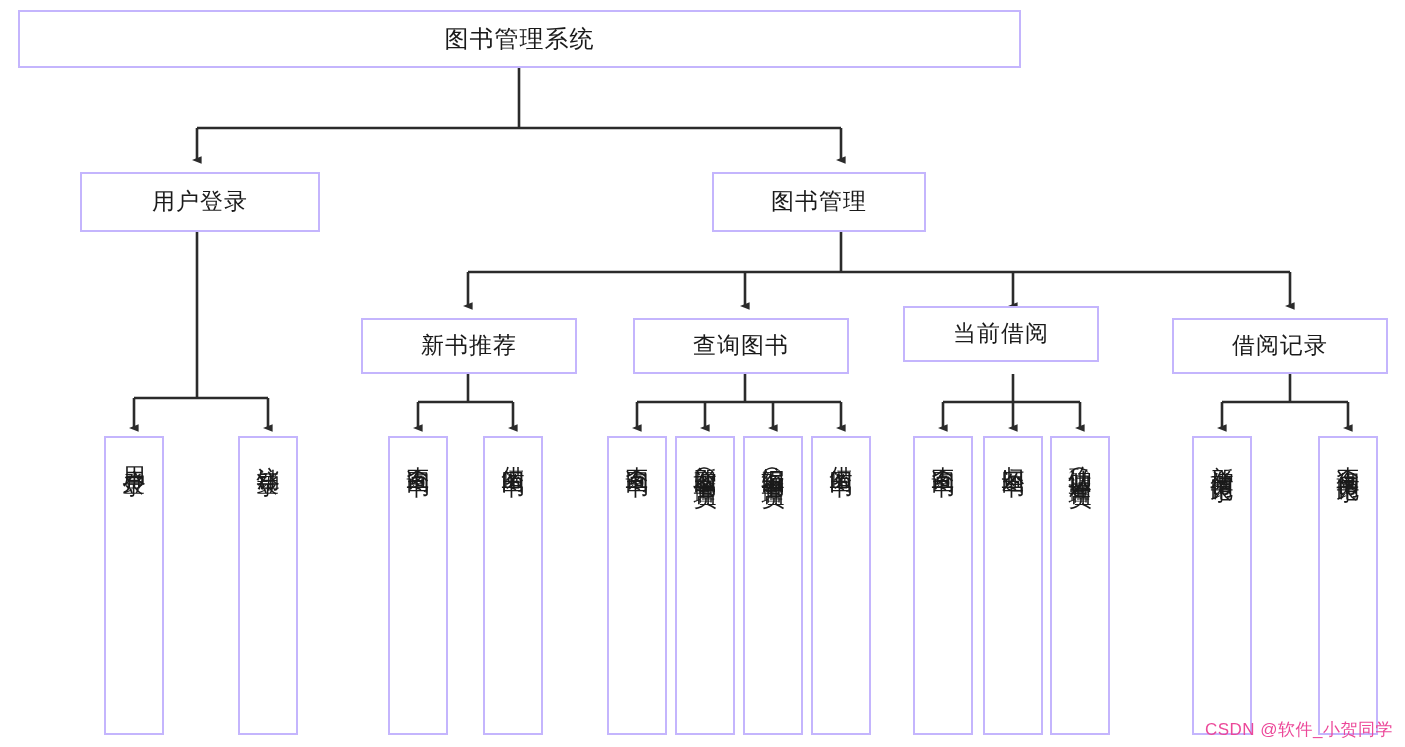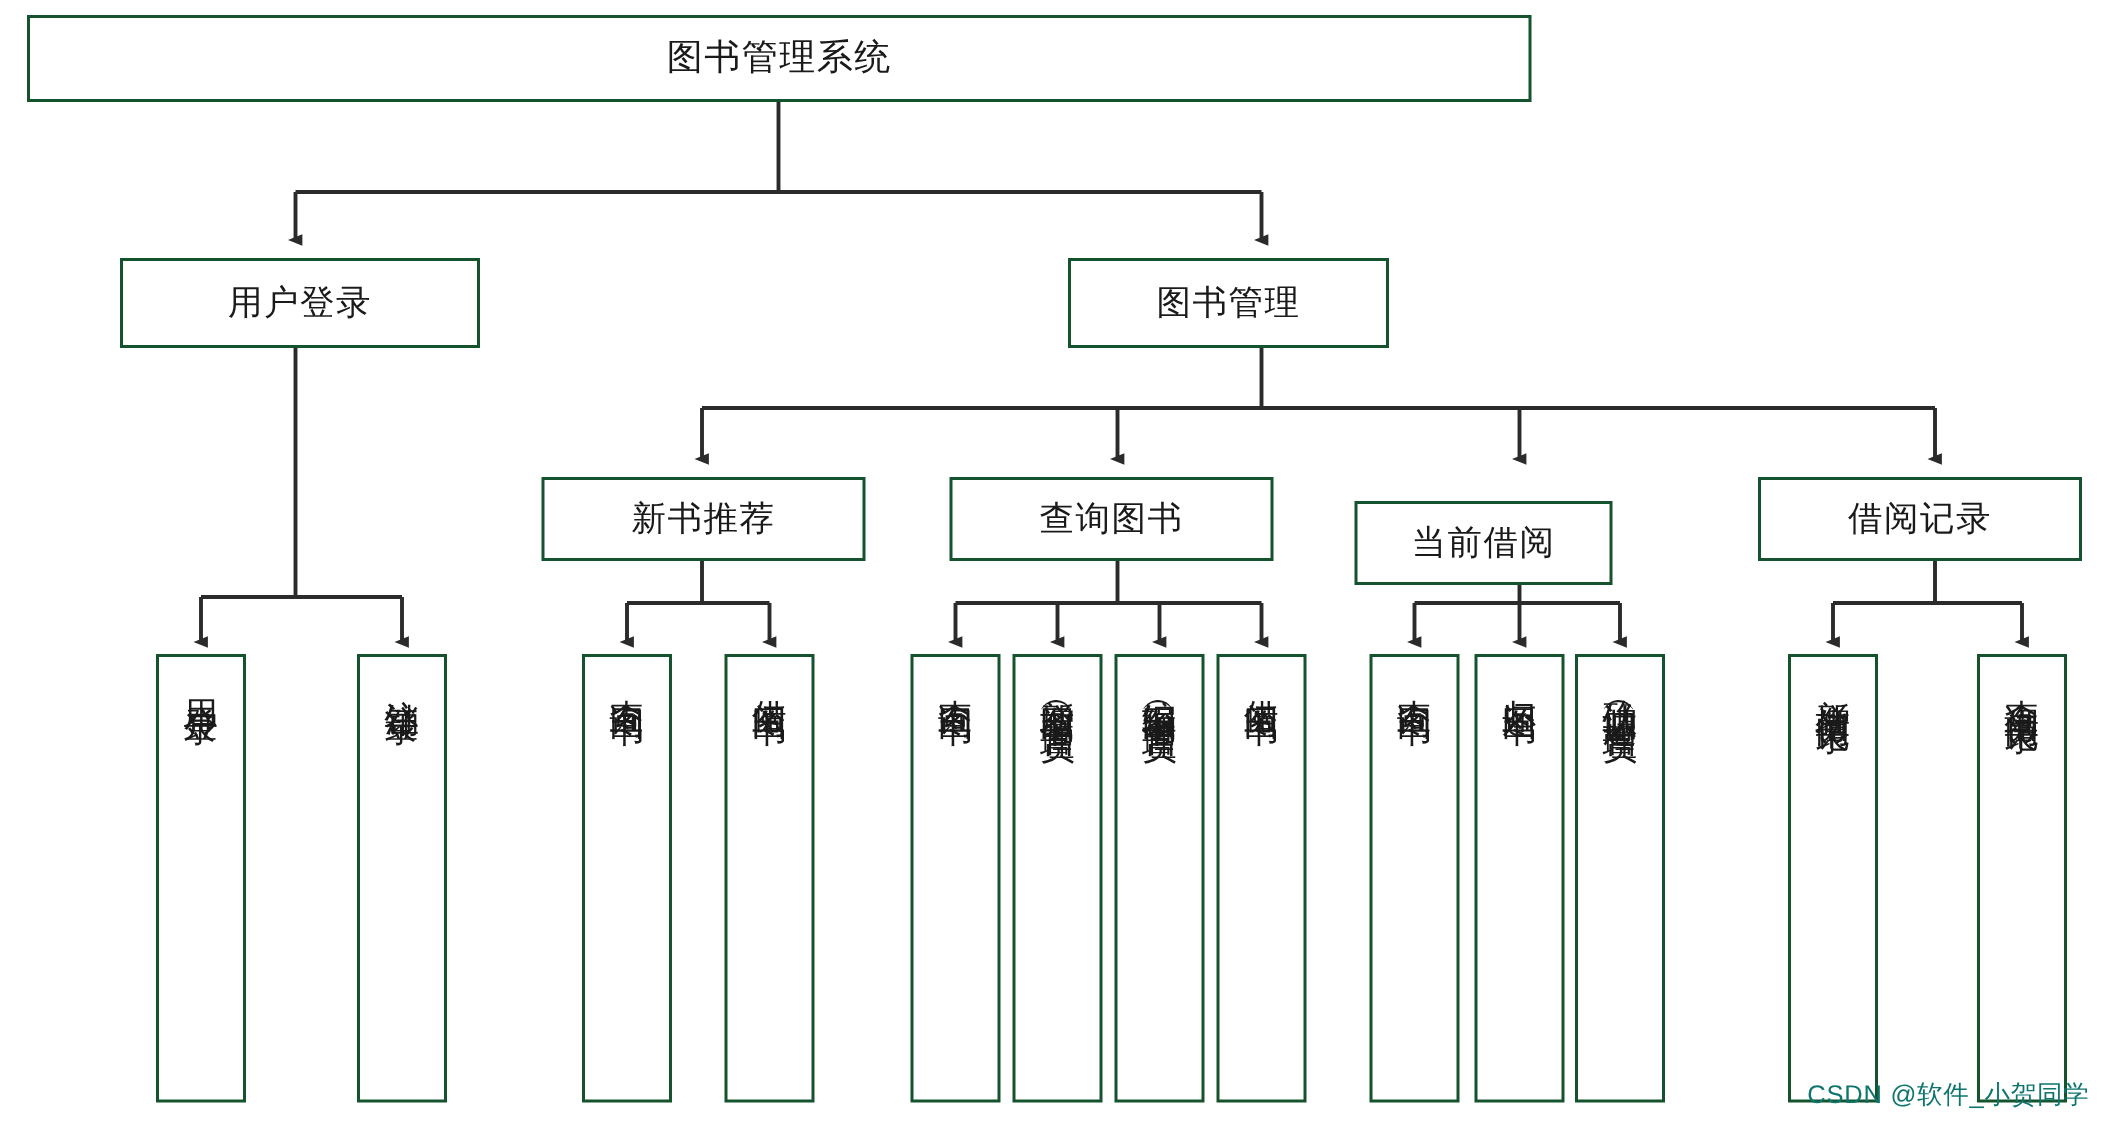--- a/index.html
+++ b/index.html
@@ -22,21 +22,21 @@
     left: 0;
     top: 0;
     width: 1405px;
     height: 747px;
     pointer-events: none;
   }
   .node {
     position: absolute;
     box-sizing: border-box;
     background: #ffffff;
-    border: 2px solid #14532d;
+    border: 2px solid #c4b5fd;
     display: flex;
     align-items: center;
     justify-content: center;
     color: #1a1a1a;
   }
   .node.horiz {
     font-size: 23px;
     letter-spacing: 1px;
     line-height: 1.2;
   }
@@ -55,21 +55,21 @@
     line-height: 1.08;
     letter-spacing: 3px;
     white-space: nowrap;
     color: #1a1a1a;
   }
   .watermark {
     position: absolute;
     right: 12px;
     bottom: 6px;
     font-size: 17px;
-    color: #0f766e;
+    color: #ec4899;
     letter-spacing: 0.5px;
     white-space: nowrap;
   }
 </style>
 </head>
 <body>
 
 <div id="canvas">
 
   <svg class="edges" viewBox="0 0 1405 747">
@@ -132,21 +132,21 @@
   <div class="node horiz" style="left:712px; top:172px; width:214px; height:60px;align-items:center;">
     <span>图书管理</span>
   </div>
 
   <div class="node horiz" style="left:361px; top:318px; width:216px; height:56px;">
     <span>新书推荐</span>
   </div>
   <div class="node horiz" style="left:633px; top:318px; width:216px; height:56px;">
     <span>查询图书</span>
   </div>
-  <div class="node horiz" style="left:903px; top:334px; width:172px; height:56px;">
+  <div class="node horiz" style="left:903px; top:306px; width:196px; height:56px;">
     <span>当前借阅</span>
   </div>
   <div class="node horiz" style="left:1172px; top:318px; width:216px; height:56px;justify-content:center;">
     <span>借阅记录</span>
   </div>
 
   <div class="node vert" style="left:104px; top:436px; width:60px; height:299px;">
     <span class="vlabel">用户登录</span>
   </div>
   <div class="node vert" style="left:238px; top:436px; width:60px; height:299px;">

